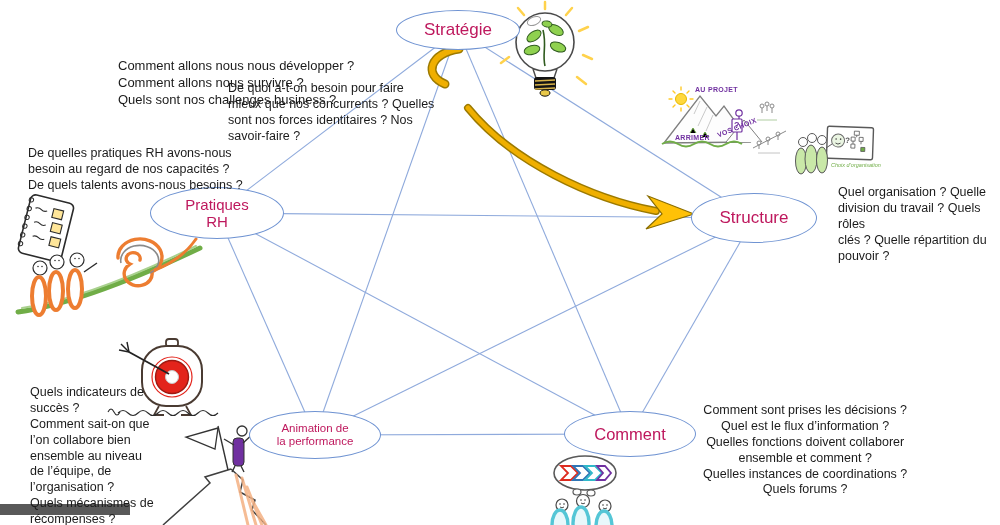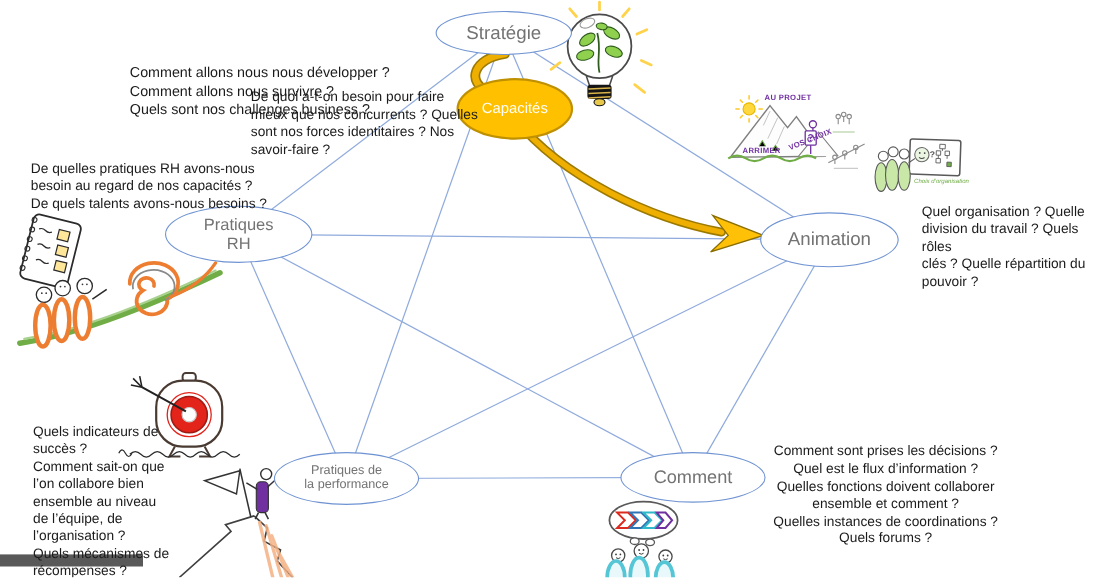--- a/index.html
+++ b/index.html
@@ -4,21 +4,21 @@
 <style>
   html,body { margin:0; padding:0; background:#ffffff; }
   .canvas {
     position:relative; width:1000px; height:525px; overflow:hidden;
     background:#ffffff; font-family:"Liberation Sans", sans-serif;
   }
   svg.layer { position:absolute; left:0; top:0; width:1000px; height:525px; pointer-events:none; }
   .node {
     position:absolute; display:flex; align-items:center; justify-content:center;
     text-align:center; border-radius:50%; background:#ffffff;
-    border:1.5px solid #6F93D2; color:#737373; white-space:pre-line; line-height:1.15;
+    border:1.5px solid #6F93D2; color:#be185d; white-space:pre-line; line-height:1.15;
     box-sizing:border-box;
   }
   .node.gold { background:#FFC000; border:2px solid #BF9000; color:#FDFDF5; }
   .q {
     position:absolute; color:#1b1b1b; font-size:12.5px; line-height:1.27;
     white-space:pre-line;
   }
   .sketchlabel { position:absolute; font-weight:bold; color:#7030A0; letter-spacing:.3px; }
   .sketchlabel.green { color:#70AD47; font-weight:normal; font-style:italic; letter-spacing:0; }
 </style>
@@ -283,35 +283,32 @@
       </g>
     </g>
 
     <rect x="0" y="504" width="130" height="11" fill="#595959"></rect>
   </svg>
 
   <div class="node" style="left:396px; top:10px; width:124px; height:40px; font-size:17px;">
     <span>Stratégie</span>
   </div>
 
-  <div class="node gold" style="left:415px; top:71px; width:106px; height:56px; font-size:13.5px;">
-    <span>Capacités</span>
-  </div>
 
   <div class="node" style="left:150px; top:187px; width:134px; height:52px; font-size:15px;">
     <span>Pratiques
 RH</span>
   </div>
 
   <div class="node" style="left:691px; top:193px; width:126px; height:50px; font-size:17px;">
-    <span>Animation</span>
+    <span>Structure</span>
   </div>
 
   <div class="node" style="left:249px; top:411px; width:132px; height:48px; font-size:11.5px;">
-    <span>Pratiques de
+    <span>Animation de
 la performance</span>
   </div>
 
   <div class="node" style="left:564px; top:411px; width:132px; height:46px; font-size:16.5px;">
     <span>Comment</span>
   </div>
 
   <div class="q" style="left:118px; top:10px; font-size:13px; line-height:1.32;margin-top:47px;">Comment allons nous nous développer ?
 Comment allons nous survivre ?
 Quels sont nos challenges business ?</div>

